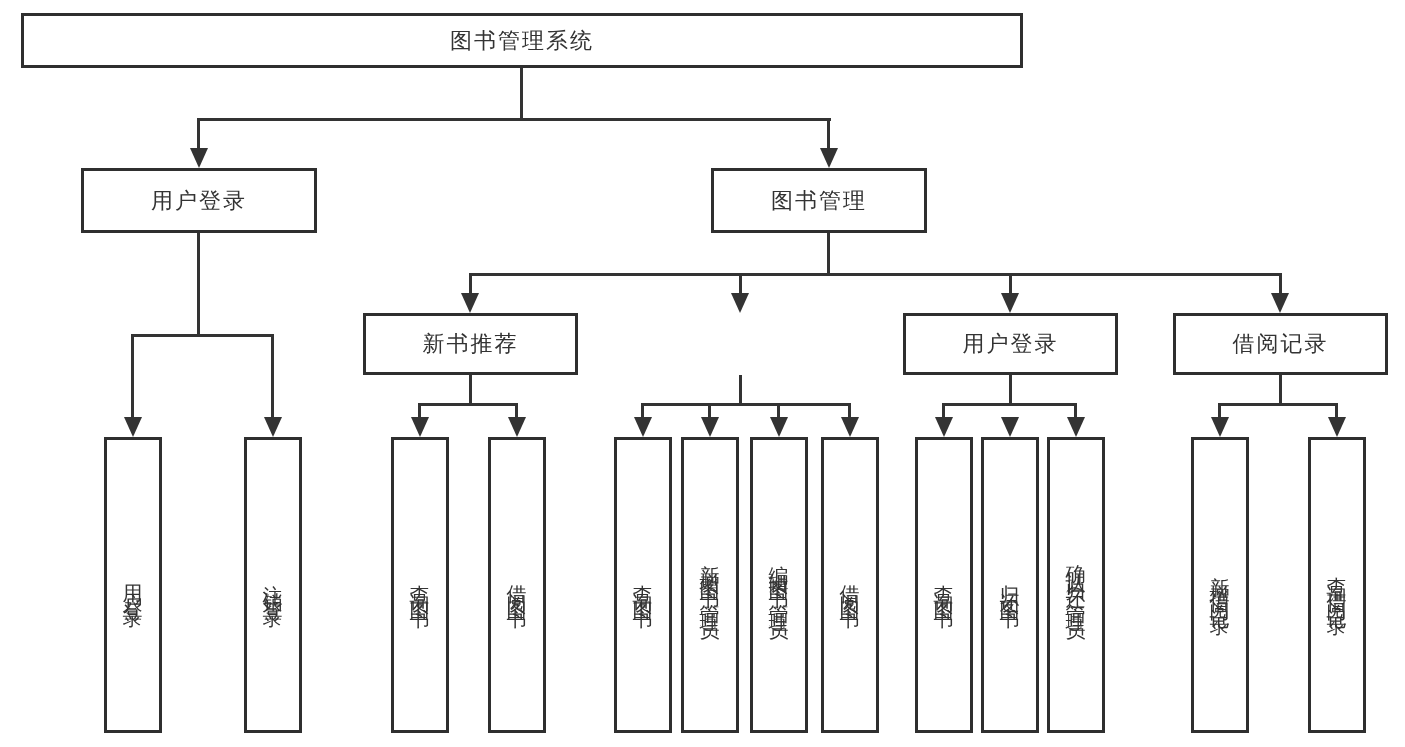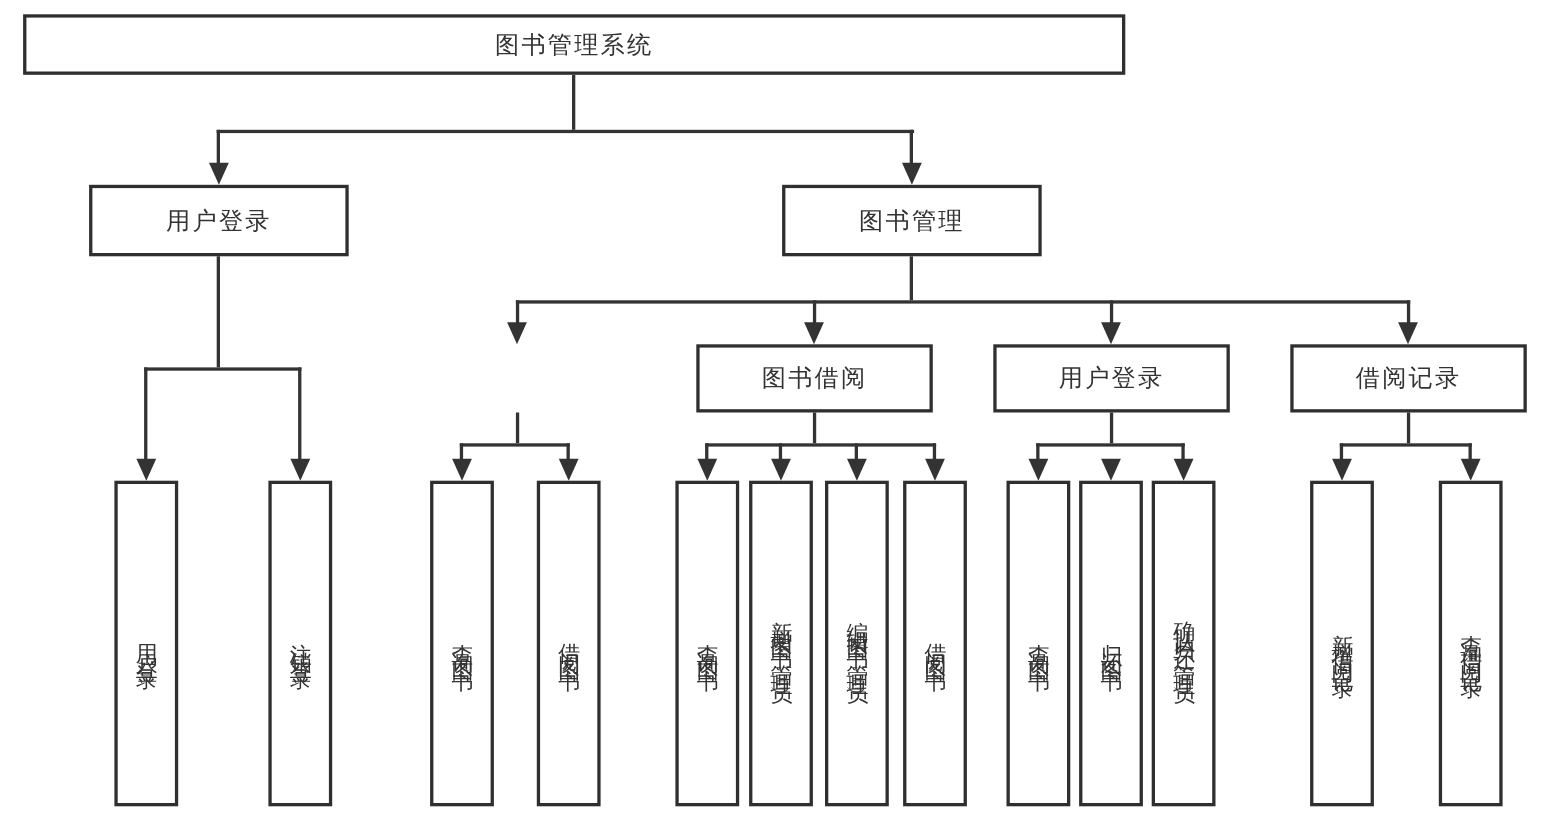--- a/index.html
+++ b/index.html
@@ -72,21 +72,21 @@
   <div class="vline" style="left:520px;top:68px;height:50px"></div>
   <div class="hline" style="left:197px;top:118px;width:634px"></div>
   <div class="vline" style="left:197px;top:118px;height:34px"></div>
   <div class="vline" style="left:827px;top:118px;height:34px"></div>
   <div class="arrow" style="left:190px;top:148px"></div>
   <div class="arrow" style="left:820px;top:148px"></div>
 
   <div class="box h" style="left:81px;top:168px;width:236px;height:65px">
     <span>用户登录</span>
   </div>
-  <div class="box h" style="left:711px;top:168px;width:236px;height:65px">
+  <div class="box h" style="left:711px;top:168px;width:216px;height:65px">
     <span>图书管理</span>
   </div>
 
   <div class="vline" style="left:197px;top:233px;height:101px"></div>
   <div class="hline" style="left:131px;top:334px;width:143px"></div>
   <div class="vline" style="left:131px;top:334px;height:85px"></div>
   <div class="vline" style="left:271px;top:334px;height:85px"></div>
   <div class="arrow" style="left:124px;top:417px"></div>
   <div class="arrow" style="left:264px;top:417px"></div>
 
@@ -94,22 +94,22 @@
   <div class="hline" style="left:469px;top:273px;width:813px"></div>
   <div class="vline" style="left:469px;top:273px;height:24px"></div>
   <div class="vline" style="left:739px;top:273px;height:24px"></div>
   <div class="vline" style="left:1009px;top:273px;height:24px"></div>
   <div class="vline" style="left:1279px;top:273px;height:24px"></div>
   <div class="arrow" style="left:461px;top:293px"></div>
   <div class="arrow" style="left:731px;top:293px"></div>
   <div class="arrow" style="left:1001px;top:293px"></div>
   <div class="arrow" style="left:1271px;top:293px"></div>
 
-  <div class="box h" style="left:633px;top:313px;width:215px;height:62px">
-    <span>图书借阅</span>
+  <div class="box h" style="left:363px;top:313px;width:215px;height:62px">
+    <span>新书推荐</span>
   </div>
   <div class="box h" style="left:903px;top:313px;width:215px;height:62px">
     <span>用户登录</span>
   </div>
   <div class="box h" style="left:1173px;top:313px;width:215px;height:62px">
     <span>借阅记录</span>
   </div>
 
   <div class="vline" style="left:469px;top:375px;height:28px"></div>
   <div class="hline" style="left:418px;top:403px;width:100px"></div>

